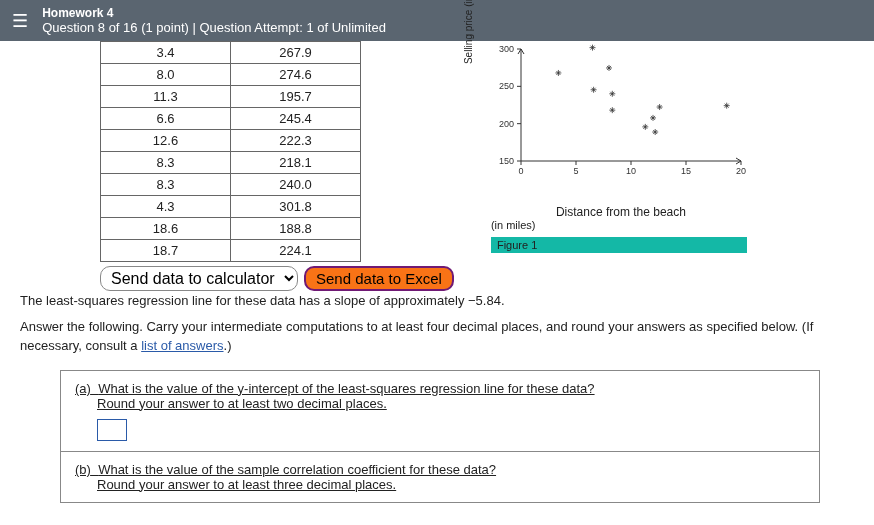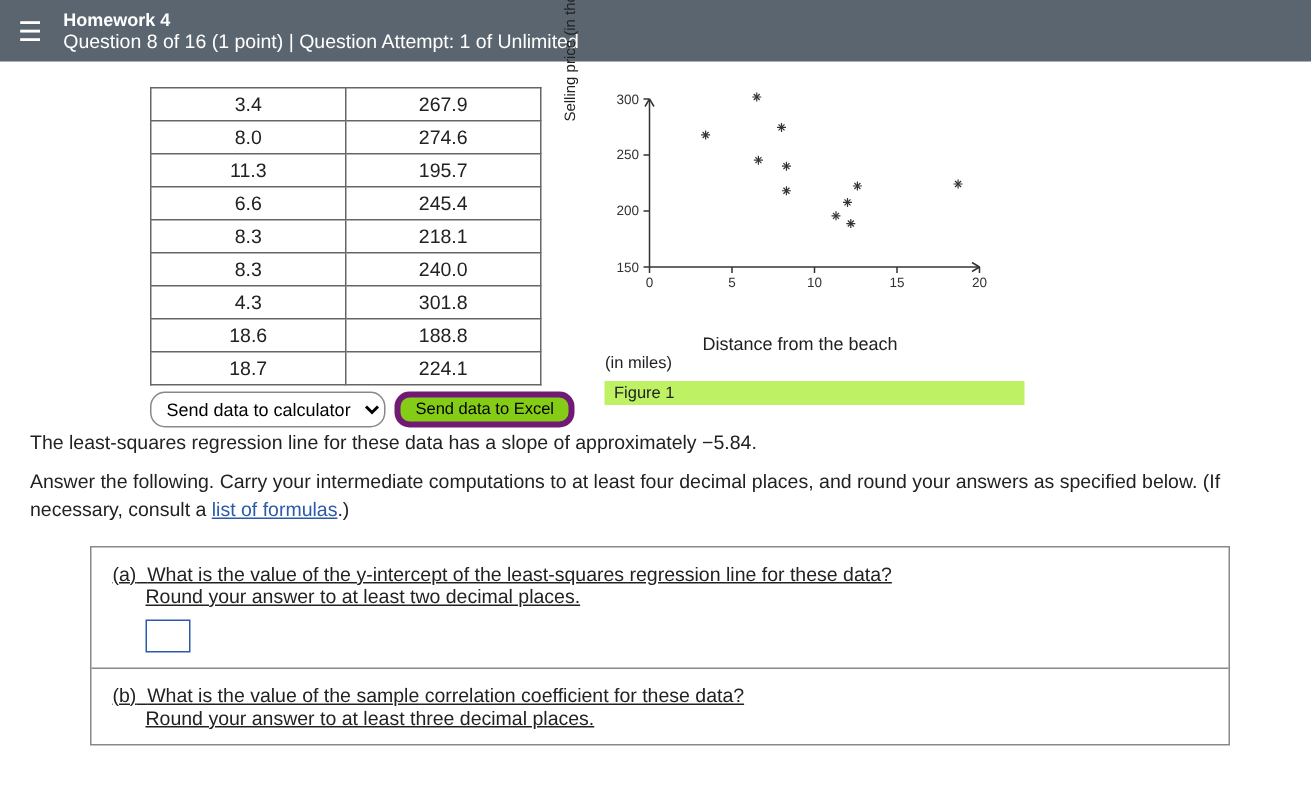--- a/index.html
+++ b/index.html
@@ -3,35 +3,35 @@
 <meta charset="utf-8">
 <style>
   * { box-sizing: border-box; margin: 0; padding: 0; }
   body { font-family: Arial, sans-serif; font-size: 13px; background: #fff; color: #222; }
   .top-bar { background: #5a6570; color: #fff; padding: 6px 12px; display: flex; align-items: center; }
   .hamburger { font-size: 18px; margin-right: 14px; cursor: pointer; }
   .top-labels { display: flex; flex-direction: column; }
   .hw-title { font-size: 12px; font-weight: bold; }
   .q-line { font-size: 13px; }
   .content { padding: 0 20px 20px 20px; }
-  .upper { display: flex; gap: 20px; margin-top: 17px; }
+  .upper { display: flex; gap: 37px; }
   .table-wrap { margin-left: 80px; }
   table.data { border-collapse: collapse; }
   table.data td { border: 1px solid #666; padding: 3px 0; text-align: center; font-size: 13px; }
   table.data td:first-child { width: 130px; }
   table.data td:last-child { width: 130px; }
   .btn-row { margin-top: 4px; display: flex; gap: 6px; }
-  .pill-btn { border: 4px solid #701a75; border-radius: 10px; padding: 2px 10px; font-size: 11px; background: #84cc16; cursor: pointer; }
-  .sel { border: 1px solid #888; border-radius: 10px; padding: 2px 6px; font-size: 12px; background: #fff; }
+  .pill-btn { border: 2px solid #701a75; border-radius: 10px; padding: 2px 10px; font-size: 15px; background: #f97316; cursor: pointer; }
+  .sel { border: 1px solid #888; border-radius: 10px; padding: 2px 6px; font-size: 16px; background: #fff; }
   .chart-area { flex: 1; position: relative; }
   .chart-box { position: relative; width: 280px; height: 160px; }
   .y-axis-label { position: absolute; left: -28px; top: 50%; transform: rotate(-90deg) translateX(40%); transform-origin: left top; font-size: 10px; white-space: nowrap; }
   .x-axis-label { text-align: center; font-size: 12px; margin-top: 4px; }
   .x-axis-sub { font-size: 11px; }
-  .figure-label { background: #bef264; font-size: 11px; padding: 2px 6px; width: 280px; margin-top: 6px; }
+  .figure-label { background: #14b8a6; font-size: 11px; padding: 2px 6px; width: 256px; margin-top: 6px; }
   svg.plot { border: none; }
   .axis-line { stroke: #333; stroke-width: 1; }
   .tick { stroke: #333; stroke-width: 1; }
   .tick-label { font-size: 9px; fill: #333; }
   .pt { fill: none; stroke: #333; stroke-width: 0.8; }
   .body-text { font-size: 13px; line-height: 1.5; }
   .body-text a { color: #2a5aa8; text-decoration: underline; }
   .answer-box { border: 1px solid #888; margin: 14px 0 0 40px; width: 760px; }
   .part { border-bottom: 1px solid #888; padding: 10px 14px; text-decoration: underline; }
   .part:last-child { border-bottom: none; }
@@ -61,20 +61,24 @@
               <td>8.0</td>
               <td>274.6</td>
             </tr>
             <tr>
               <td>11.3</td>
               <td>195.7</td>
             </tr>
             <tr>
               <td>6.6</td>
               <td>245.4</td>
+            </tr>
+            <tr>
+              <td>12.6</td>
+              <td>222.3</td>
             </tr>
             <tr>
               <td>8.3</td>
               <td>218.1</td>
             </tr>
             <tr>
               <td>8.3</td>
               <td>240.0</td>
             </tr>
             <tr>
@@ -177,21 +181,21 @@
       <div class="x-axis-sub" style="width:260px">(in miles)</div>
       <div class="figure-label">Figure 1</div>
     </div>
   </div>
 
   <div class="body-text">
     <p>
       <span>The least-squares regression line for these data has a slope of approximately </span><span>−5.84</span><span>.</span>
     </p>
     <p style="margin-top:6px">
-      <span>Answer the following. Carry your intermediate computations to at least four decimal places, and round your answers as specified below. (If necessary, consult a </span><a href="#">list of formulas</a><span>.)</span>
+      <span>Answer the following. Carry your intermediate computations to at least four decimal places, and round your answers as specified below. (If necessary, consult a </span><a href="#">list of answers</a><span>.)</span>
     </p>
   </div>
 
   <div class="answer-box">
     <div class="part">
       <span>(a)</span>&nbsp;
       <span>What is the value of the y-intercept of the least-squares regression line for these data?</span><br>
       <span style="margin-left:22px">Round your answer to at least two decimal places.</span><br>
       <input class="ans-input" style="margin-left: 22px;">
     </div>

